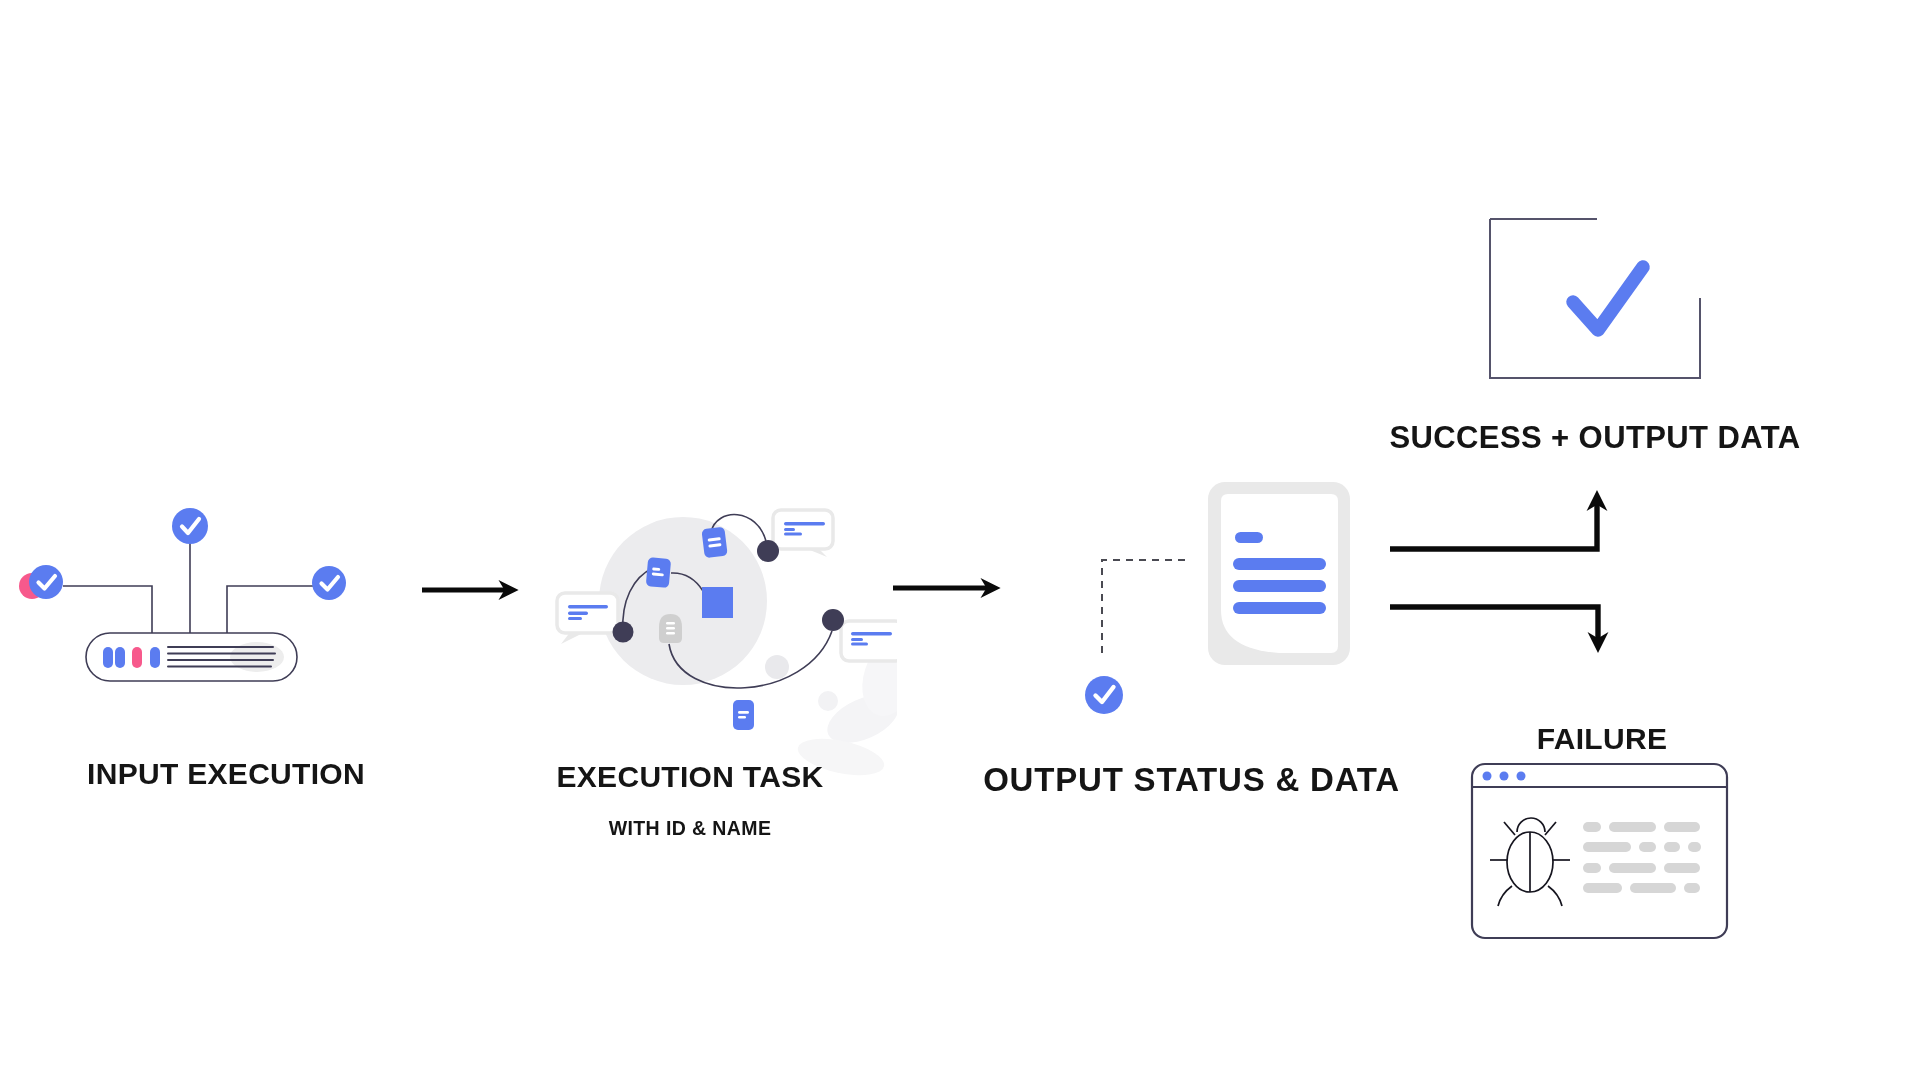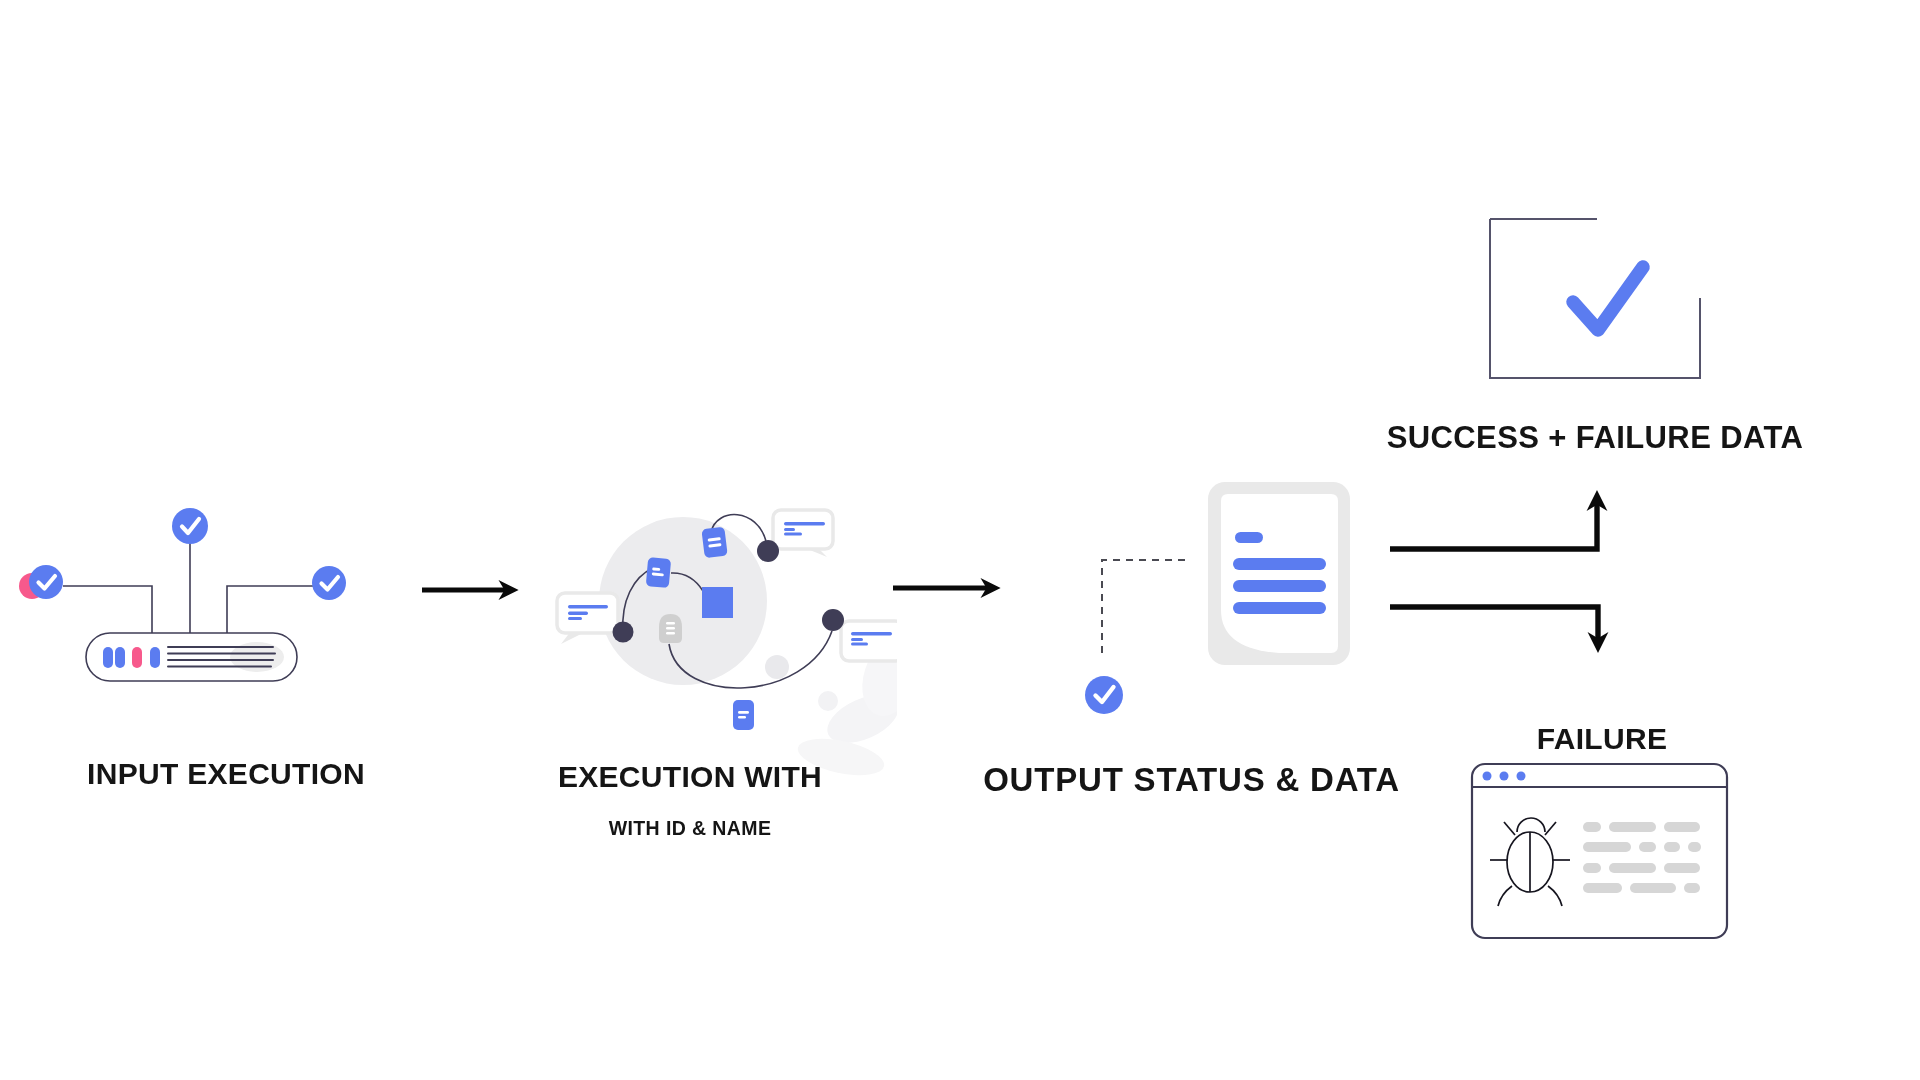--- a/index.html
+++ b/index.html
@@ -144,21 +144,21 @@
       <rect x="121" y="137" width="9" height="2.6" rx="1.3" fill="#ffffff"></rect>
     </g>
     <rect x="157" y="92" width="31" height="31" fill="#5b7cf0"></rect>
     <g fill="#3f3d56">
       <circle cx="78" cy="137" r="10.5"></circle>
       <circle cx="223" cy="56" r="11"></circle>
       <circle cx="288" cy="125" r="11"></circle>
     </g>
   </svg>
 
-  <div class="label label-lg" style="left:520px; top:760px; width:340px;">EXECUTION WITH</div>
+  <div class="label label-lg" style="left:520px; top:760px; width:340px;">EXECUTION TASK</div>
   <div class="label label-sm" style="left:520px; top:802px; width:340px;">WITH ID &amp; NAME</div>
 
   <svg class="abs" style="left:885px; top:570px;" width="130" height="36" viewBox="0 0 130 36">
     <defs>
       <marker id="ah2" viewBox="0 0 10 10" refX="6.5" refY="5" markerWidth="4.4" markerHeight="4.4" orient="auto">
         <path d="M0.6,0.6 L9.4,5 L0.6,9.4 L3.2,5 Z" fill="#0a0a0a"></path>
       </marker>
     </defs>
     <path d="M8,18 H109" stroke="#0a0a0a" stroke-width="5.2" fill="none" marker-end="url(#ah2)"></path>
   </svg>
@@ -194,21 +194,21 @@
   </svg>
 
   <svg class="abs" style="left:1485px; top:210px;" width="225" height="180" viewBox="0 0 225 180">
     <g stroke="#55536b" stroke-width="2" fill="none">
       <path d="M5,9 H112"></path>
       <path d="M5,9 V168 H215 V88"></path>
     </g>
     <path d="M88,92 L113,120 L158,57" stroke="#5b7cf0" stroke-width="13.5" fill="none" stroke-linecap="round" stroke-linejoin="round"></path>
   </svg>
 
-  <div class="label label-md" style="left:1385px; top:421px; width:420px;">SUCCESS + FAILURE DATA</div>
+  <div class="label label-md" style="left:1385px; top:421px; width:420px;">SUCCESS + OUTPUT DATA</div>
 
   <div class="label label-lg" style="left:1492px; top:722px; width:220px;">FAILURE</div>
 
   <svg class="abs" style="left:1468px; top:760px;" width="265" height="185" viewBox="0 0 265 185">
     <rect x="4" y="4" width="255" height="174" rx="13" fill="#ffffff" stroke="#3f3d56" stroke-width="2.2"></rect>
     <path d="M4,27 H259" stroke="#3f3d56" stroke-width="2.2"></path>
     <g fill="#5b7cf0">
       <circle cx="19" cy="16" r="4.5"></circle>
       <circle cx="36" cy="16" r="4.5"></circle>
       <circle cx="53" cy="16" r="4.5"></circle>

